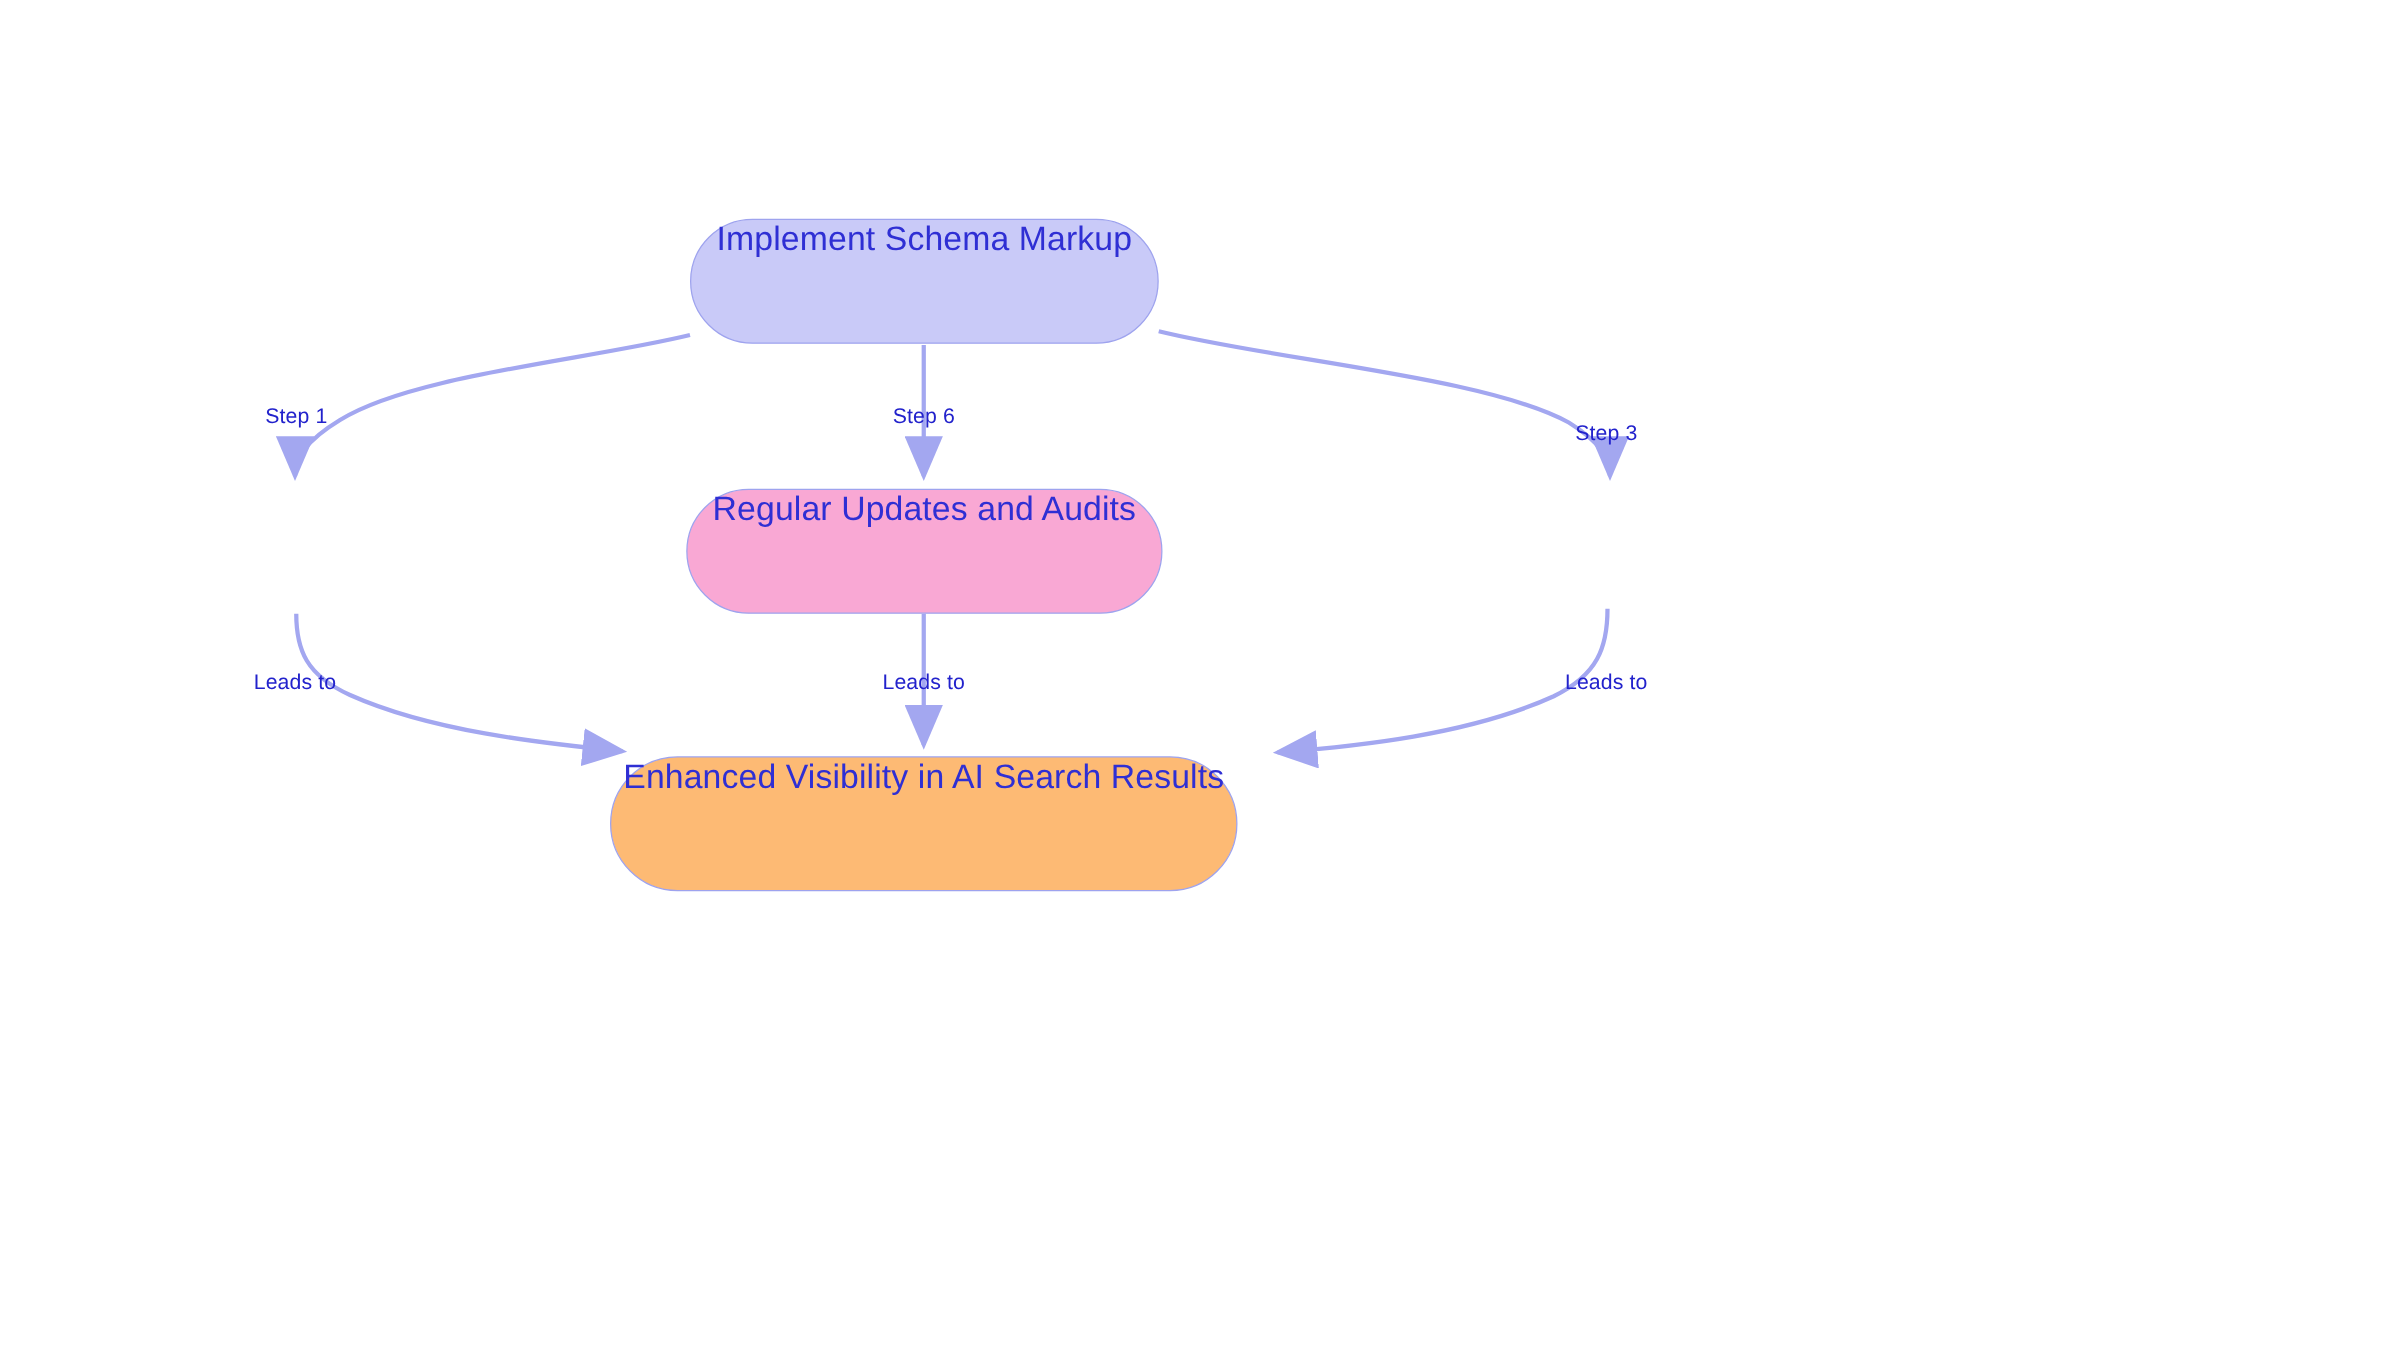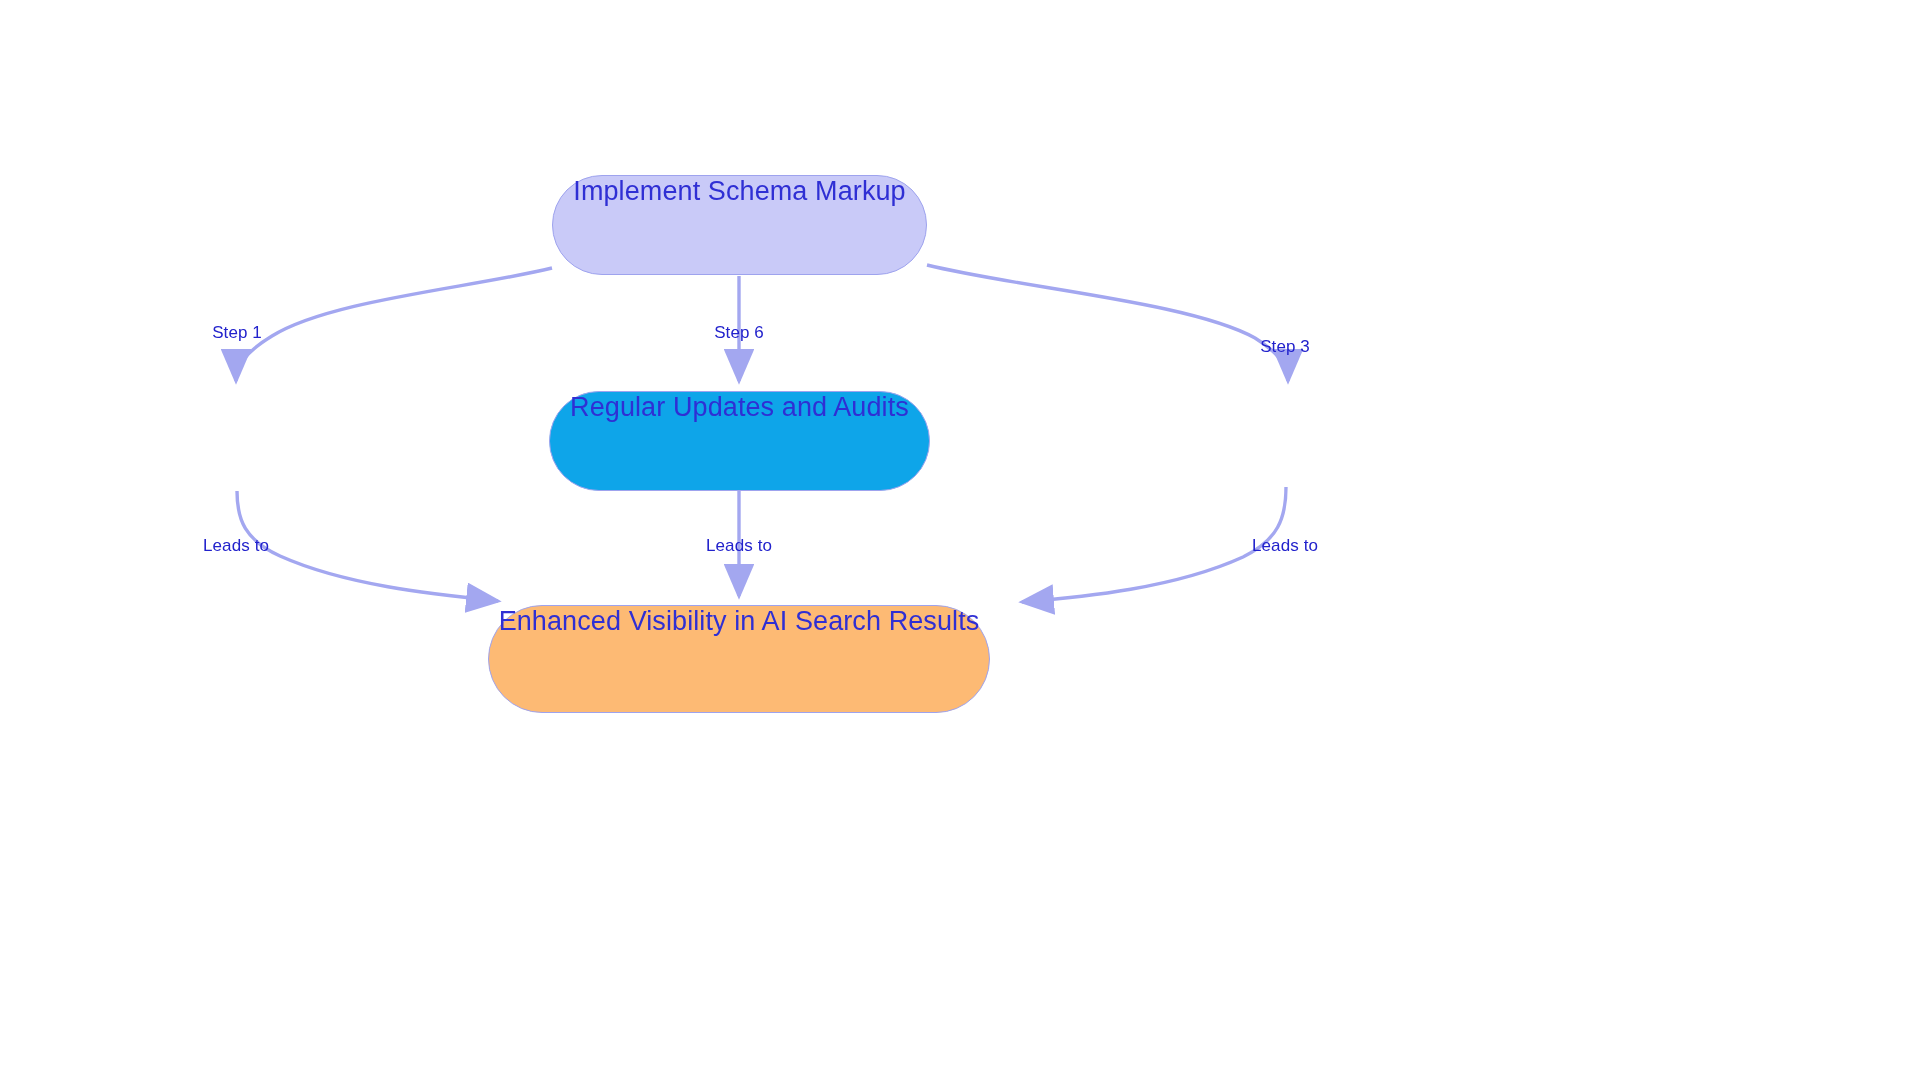--- a/index.html
+++ b/index.html
@@ -79,21 +79,21 @@
         <path d="M 739 491 L 739 596" fill="none" stroke="#a3a7f0" stroke-width="3.4" stroke-linecap="butt" marker-end="url(#arrow-head)"></path>
         <path d="M 1286 487 C 1286 518, 1278 540, 1243 557 C 1175 588, 1085 597, 1022 602" fill="none" stroke="#a3a7f0" stroke-width="3.4" stroke-linecap="butt" marker-end="url(#arrow-head)"></path>
       </g>
   </svg>
 
   <div class="node" style="left: 552px; top: 175px; width: 375px; height: 100px; background: rgb(201, 202, 248); border-color: rgb(158, 163, 238); color: rgb(47, 47, 212);">
     <span class="node-label">Implement Schema Markup</span>
   </div>
 
 
-  <div class="node" style="left: 549px; top: 391px; width: 381px; height: 100px; background: #0ea5e9; border-color: rgb(158, 163, 238); color: rgb(47, 47, 212);">
+  <div class="node" style="left: 549px; top: 391px; width: 381px; height: 100px; background: #f9a8d4; border-color: rgb(158, 163, 238); color: rgb(47, 47, 212);">
     <span class="node-label">Regular Updates and Audits</span>
   </div>
 
 
   <div class="node" style="left: 488px; top: 605px; width: 502px; height: 108px; background: #fdba74; border-color: rgb(158, 163, 238); color: rgb(47, 47, 212);">
     <span class="node-label">Enhanced Visibility in AI Search Results</span>
   </div>
 
   <div class="edge-label" style="left: 237px; top: 333px; color: rgb(34, 34, 204);">Step 1</div>
   <div class="edge-label" style="left: 739px; top: 333px; color: rgb(34, 34, 204);">Step 6</div>

